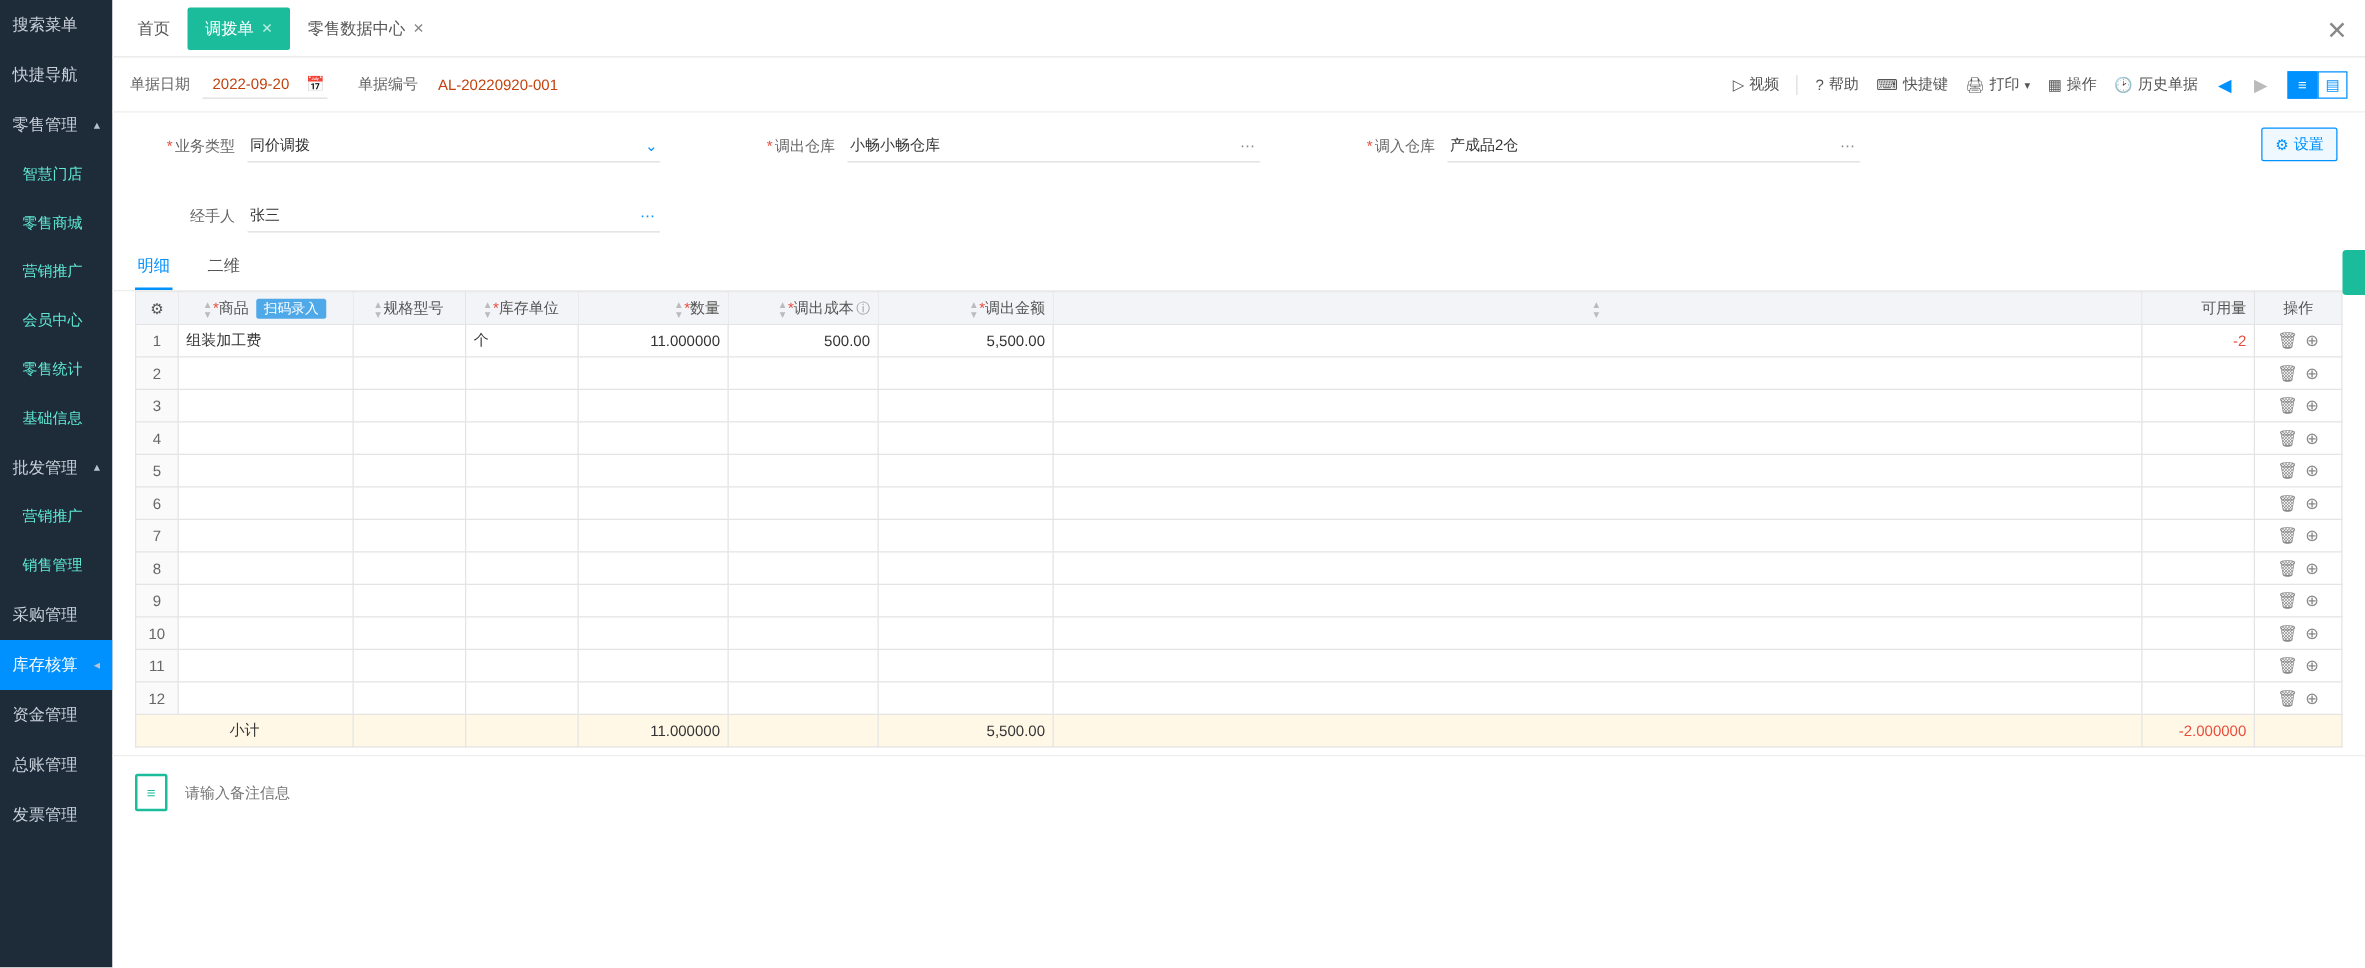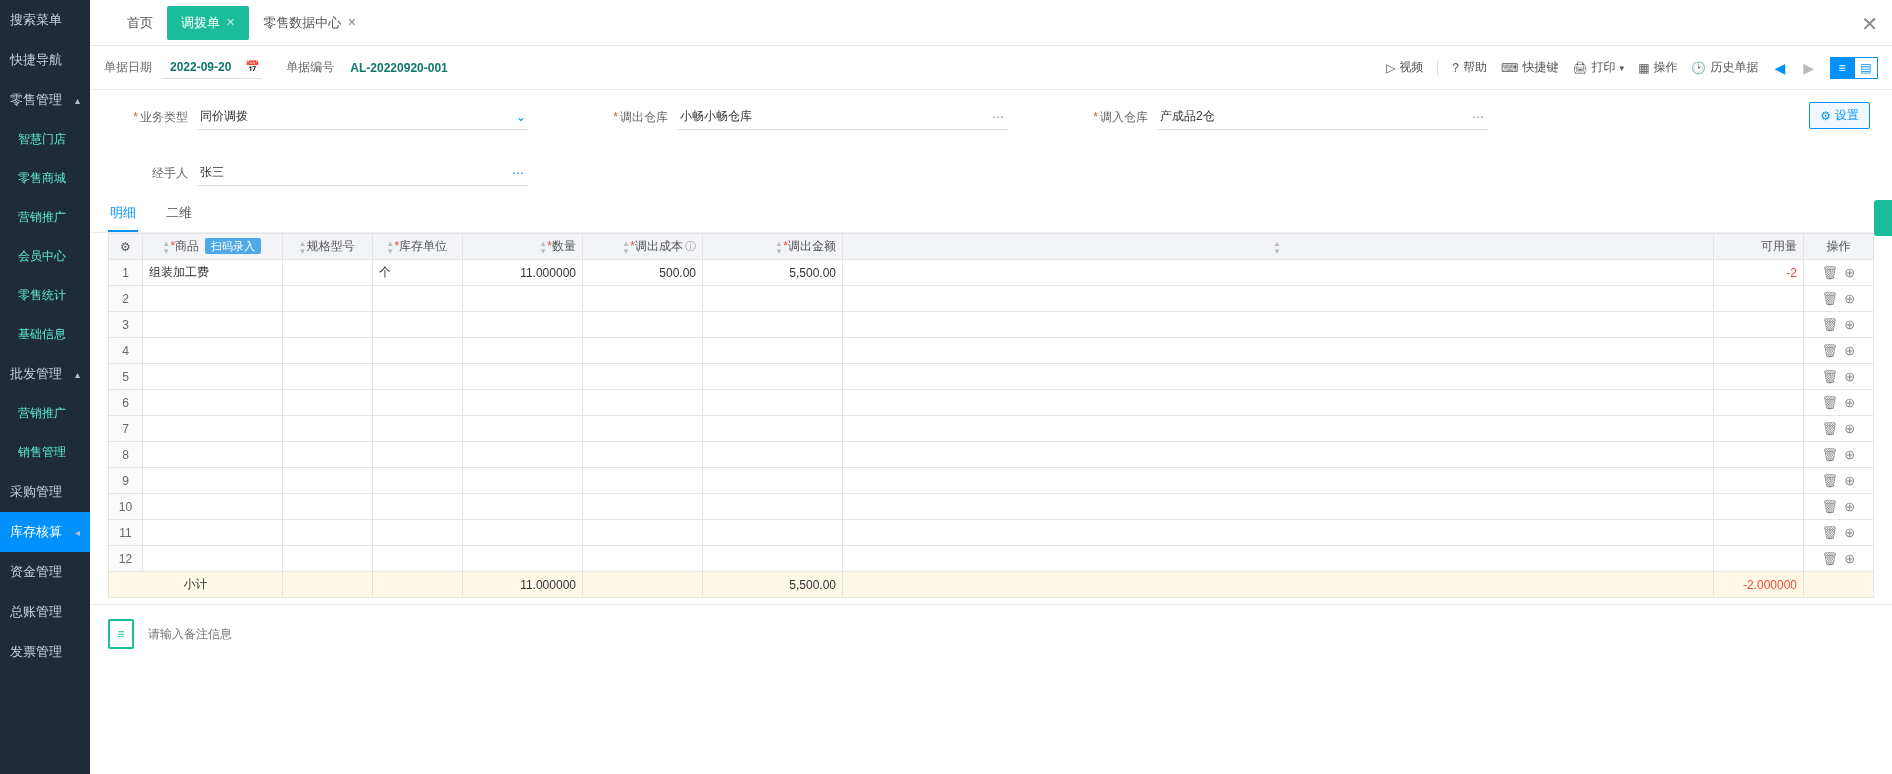--- a/index.html
+++ b/index.html
@@ -4,28 +4,28 @@
 <style>
 * { box-sizing: border-box; margin: 0; padding: 0; }
 body { font-family: "Microsoft YaHei", Arial, sans-serif; font-size: 12px; color: #333; background: #fff; overflow: hidden; }
 .app { display: flex; height: 774px; width: 1892px; }
 .sidebar { width: 90px; background: #1e2c3a; color: #c8d0da; display: flex; flex-direction: column; font-size: 13px; }
 .sidebar .item { padding: 11px 10px; cursor: pointer; display: flex; align-items: center; justify-content: space-between; }
 .sidebar .item.sub { padding-left: 18px; font-size: 12px; color:#5eead4; }
 .sidebar .item.active { background: #0091ff; color: #fff; }
 .sidebar .item .caret { font-size: 10px; color:#b6c2d0; }
 .main { flex: 1; display: flex; flex-direction: column; background:#fff; position:relative; }
-.tabs { height: 46px; border-bottom: 1px solid #e6e6e6; display: flex; align-items: center; padding-left: 23px; position:relative;}
+.tabs { height: 46px; border-bottom: 1px solid #e6e6e6; display: flex; align-items: center; padding-left: 6px; position:relative;}
 .tab { padding: 8px 14px; font-size: 13px; display:flex; align-items:center; gap:6px; cursor:pointer; color:#555;}
 .tab.active { background: #1abc9c; color: #fff; border-radius:2px; }
 .tab .close { font-size: 11px; opacity:.7; }
 .tabs .big-close { position:absolute; right:14px; top:12px; font-size:20px; color:#888; cursor:pointer;}
 .infobar { height: 44px; display:flex; align-items:center; padding: 0 14px; border-bottom:1px solid #eee; gap:10px; font-size:12px;text-align:right;}
 .infobar .lbl { color:#666; }
-.infobar .val { color:#0f766e; padding:2px 6px;font-weight:bold;}
+.infobar .val { color:#c2410c; padding:2px 6px;}
 .infobar .date-box { display:flex; align-items:center; gap:8px; border-bottom:1px solid #ddd; padding:2px 2px;}
 .infobar .cal { color:#66a3ff; }
 .infobar .spacer { flex:1; }
 .toolbar-r { display:flex; align-items:center; gap:14px; color:#555; }
 .toolbar-r .tb-item { display:flex; align-items:center; gap:4px; cursor:pointer; font-size:12px;}
 .toolbar-r .divider { width:1px; height:16px; background:#ddd; }
 .toolbar-r .arrow-btn { color:#0091ff; cursor:pointer; font-size:14px; padding:0 2px;}
 .toolbar-r .view-toggle { display:flex; gap:0; }
 .toolbar-r .view-toggle span { width:24px; height:22px; display:flex; align-items:center; justify-content:center; border:1px solid #0091ff; cursor:pointer; font-size:12px;}
 .toolbar-r .view-toggle span.active{ background:#0091ff; color:#fff;}

